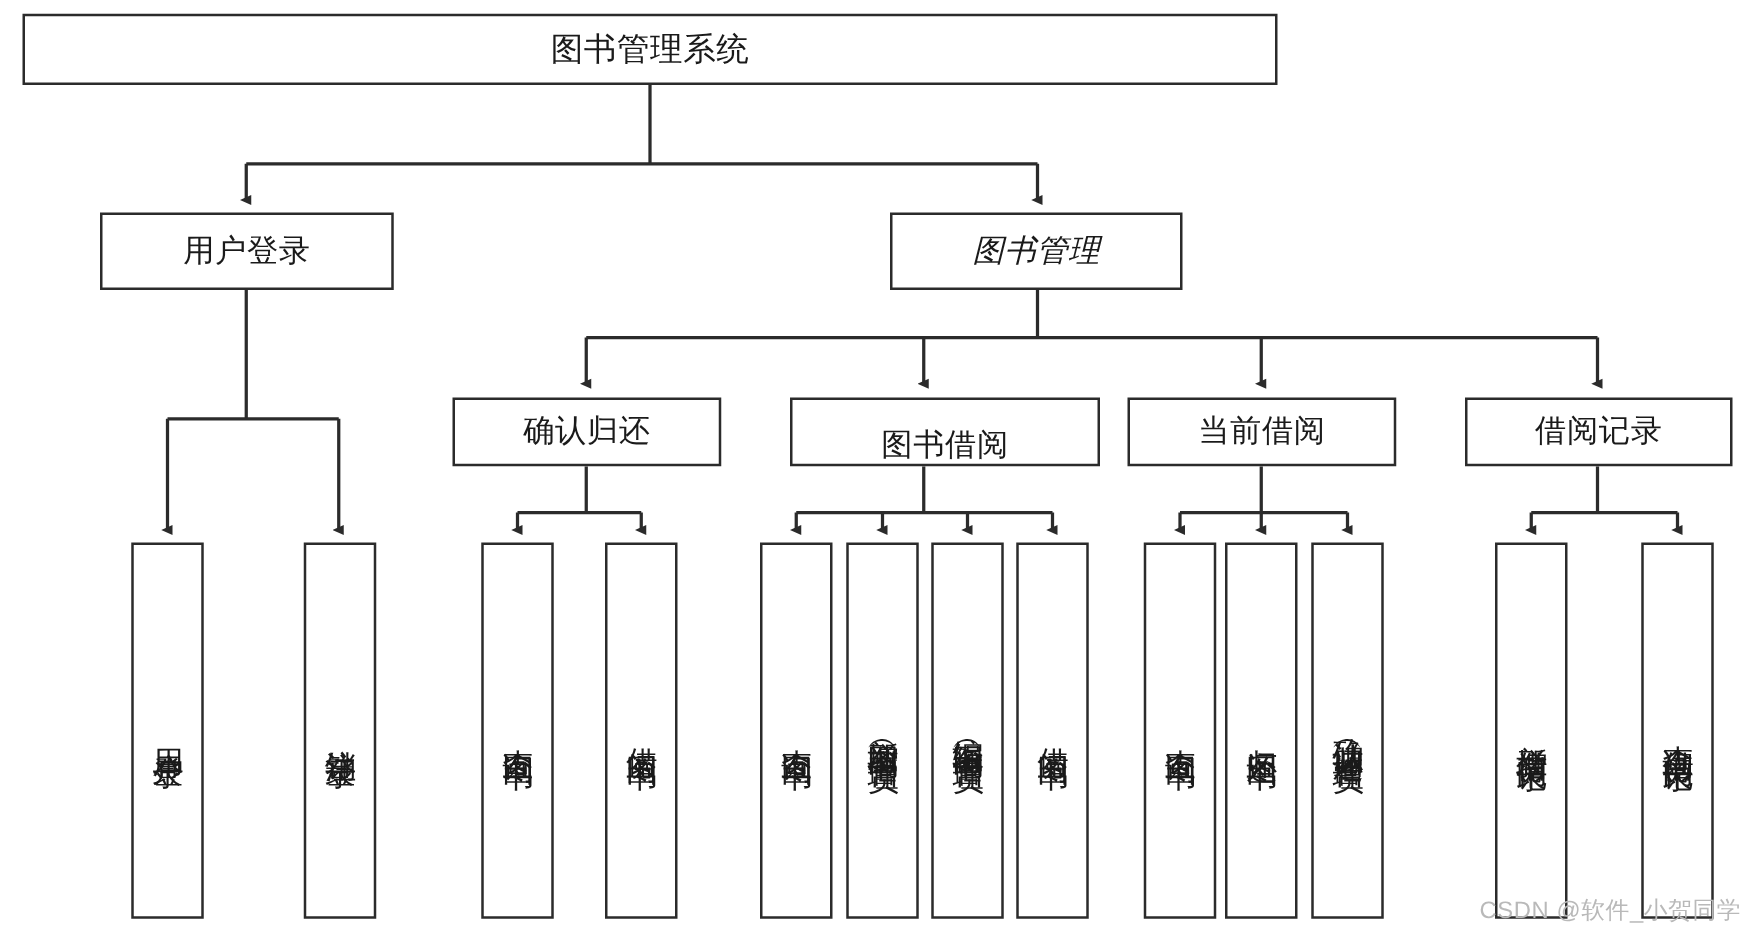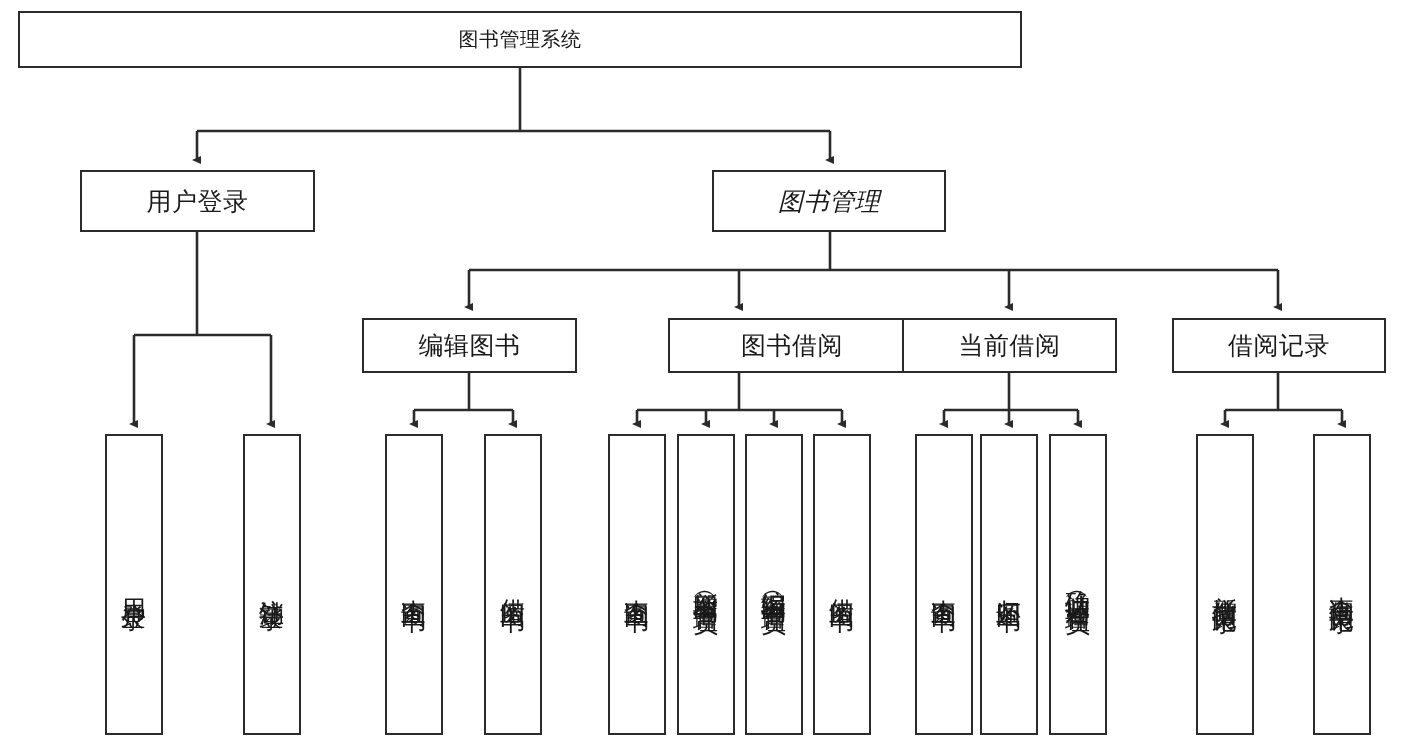--- a/index.html
+++ b/index.html
@@ -40,21 +40,21 @@
     display: block;
     line-height: 1.16;
     letter-spacing: 0.5px;
     white-space: pre;
   }
   
   .h-node .node-label {
     font-size: 25px;
   }
   #node-root .node-label {
-    font-size: 20px;
+    font-size: 26px;
   }
   
   .v-node {
     align-items: center;
     justify-content: center;
   }
   .v-node .node-label {
     writing-mode: vertical-rl;
     text-orientation: upright;
     font-size: 25px;
@@ -134,23 +134,23 @@
   </div>
 
   <div class="node h-node" style="left:80px; top:170px; width:235px; height:62px;">
     <span class="node-label">用户登录</span>
   </div>
   <div class="node h-node" style="left:712px; top:170px; width:234px; height:62px;font-style:italic;">
     <span class="node-label">图书管理</span>
   </div>
 
   <div class="node h-node" style="left:362px; top:318px; width:215px; height:55px;">
-    <span class="node-label">编辑图书</span>
-  </div>
-  <div class="node h-node" style="left:668px; top:318px; width:248px; height:55px;">
+    <span class="node-label">确认归还</span>
+  </div>
+  <div class="node h-node" style="left:632px; top:318px; width:248px; height:55px;align-items:flex-end;">
     <span class="node-label">图书借阅</span>
   </div>
   <div class="node h-node" style="left:902px; top:318px; width:215px; height:55px;">
     <span class="node-label">当前借阅</span>
   </div>
   <div class="node h-node" style="left:1172px; top:318px; width:214px; height:55px;text-align:center;">
     <span class="node-label">借阅记录</span>
   </div>
 
   <div class="node v-node" style="left:105px; top:434px; width:58px; height:301px;">
@@ -190,14 +190,15 @@
     <span class="node-label">确认归还（管理员）</span>
   </div>
 
   <div class="node v-node" style="left:1196px; top:434px; width:58px; height:301px;">
     <span class="node-label">新增借阅记录</span>
   </div>
   <div class="node v-node" style="left:1313px; top:434px; width:58px; height:301px;">
     <span class="node-label">查询借阅记录</span>
   </div>
 
+  <div id="watermark">CSDN @软件_小贺同学</div>
 
 </div>
 
 </body></html>

